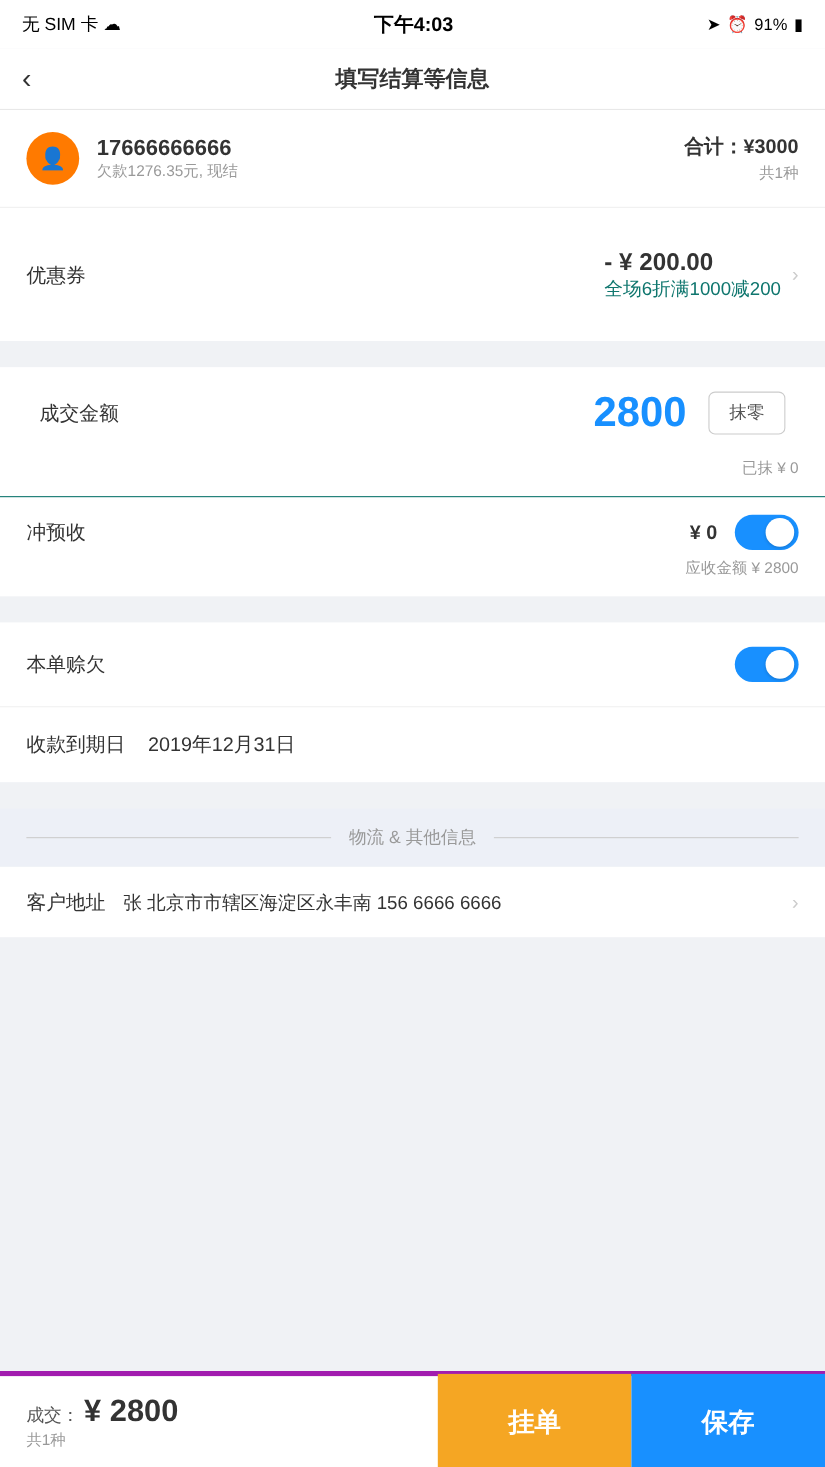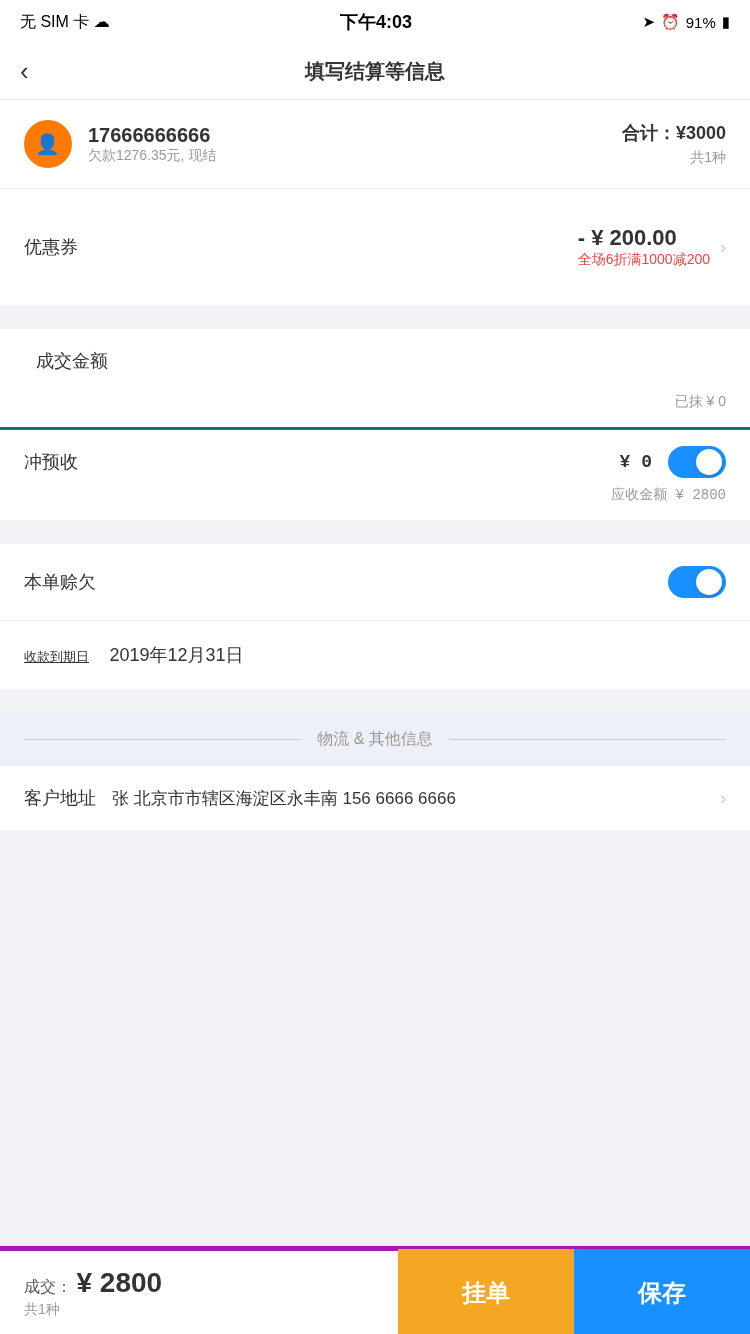--- a/index.html
+++ b/index.html
@@ -84,21 +84,21 @@
       display: flex;
       align-items: center;
       justify-content: space-between;
       padding: 36px 24px;
       background: #fff;
       border-top: 1px solid #f0f0f0;
     }
     .coupon-label { font-size: 18px; color: #333; }
     .coupon-right { display: flex; align-items: center; gap: 10px; }
     .coupon-discount { font-size: 22px; font-weight: 600; color: #333; }
-    .coupon-desc { font-size: 14px; color: #ef4444; text-align: right; }
+    .coupon-desc { font-size: 17px; color: #0f766e; text-align: right; }
     .chevron-right { font-size: 18px; color: #ccc; }
 
     
     .gray-sep { height: 12px; background: #f0f2f5; }
 
     
     .section-row {
       display: flex;
       align-items: center;
       justify-content: space-between;
@@ -128,22 +128,21 @@
       color: #999;
       text-align: right;
       padding-right: 24px;
       padding-bottom: 16px;
       background: #fff;
     }
 
     
     .prepaid-section {
       background: #fff;
-      border-top: 3px solid #0f766e;
-      font-family: Liberation Mono, monospace;
+      border-top: 1px solid #0f766e;
     }
     .prepaid-row {
       display: flex;
       align-items: center;
       justify-content: space-between;
       padding: 16px 24px 8px 24px;
     }
     .prepaid-right {
       display: flex;
       align-items: center;
@@ -183,21 +182,21 @@
       padding: 22px 24px;
       background: #fff;
     }
 
     
     .due-date-row {
       padding: 22px 24px;
       background: #fff;
       border-top: 1px solid #f0f0f0;
     }
-    .due-date-label { font-size: 13px; color: #333; text-decoration: underline; }
+    .due-date-label { font-size: 18px; color: #333; }
     .due-date-value { font-size: 18px; color: #333; margin-left: 16px; }
 
     
     .logistics-divider {
       padding: 16px 24px;
       background: #edf0f7;
       display: flex;
       align-items: center;
       justify-content: center;
       gap: 16px;
@@ -315,20 +314,24 @@
       <span class="chevron-right">›</span>
     </div>
   </div>
 </div>
 
 <div class="gray-sep"></div>
 
 <div class="card">
   <div class="section-row">
     <span class="row-label">成交金额</span>
+    <div class="amount-right">
+      <span class="amount-value">2800</span>
+      <button class="round-btn">抹零</button>
+    </div>
   </div>
   <div class="amount-sub">已抹  ¥ 0</div>
 
   <div class="prepaid-section">
     <div class="prepaid-row">
       <span class="row-label">冲预收</span>
       <div class="prepaid-right">
         <span class="prepaid-amount">¥ 0</span>
         <div class="toggle"></div>
       </div>

